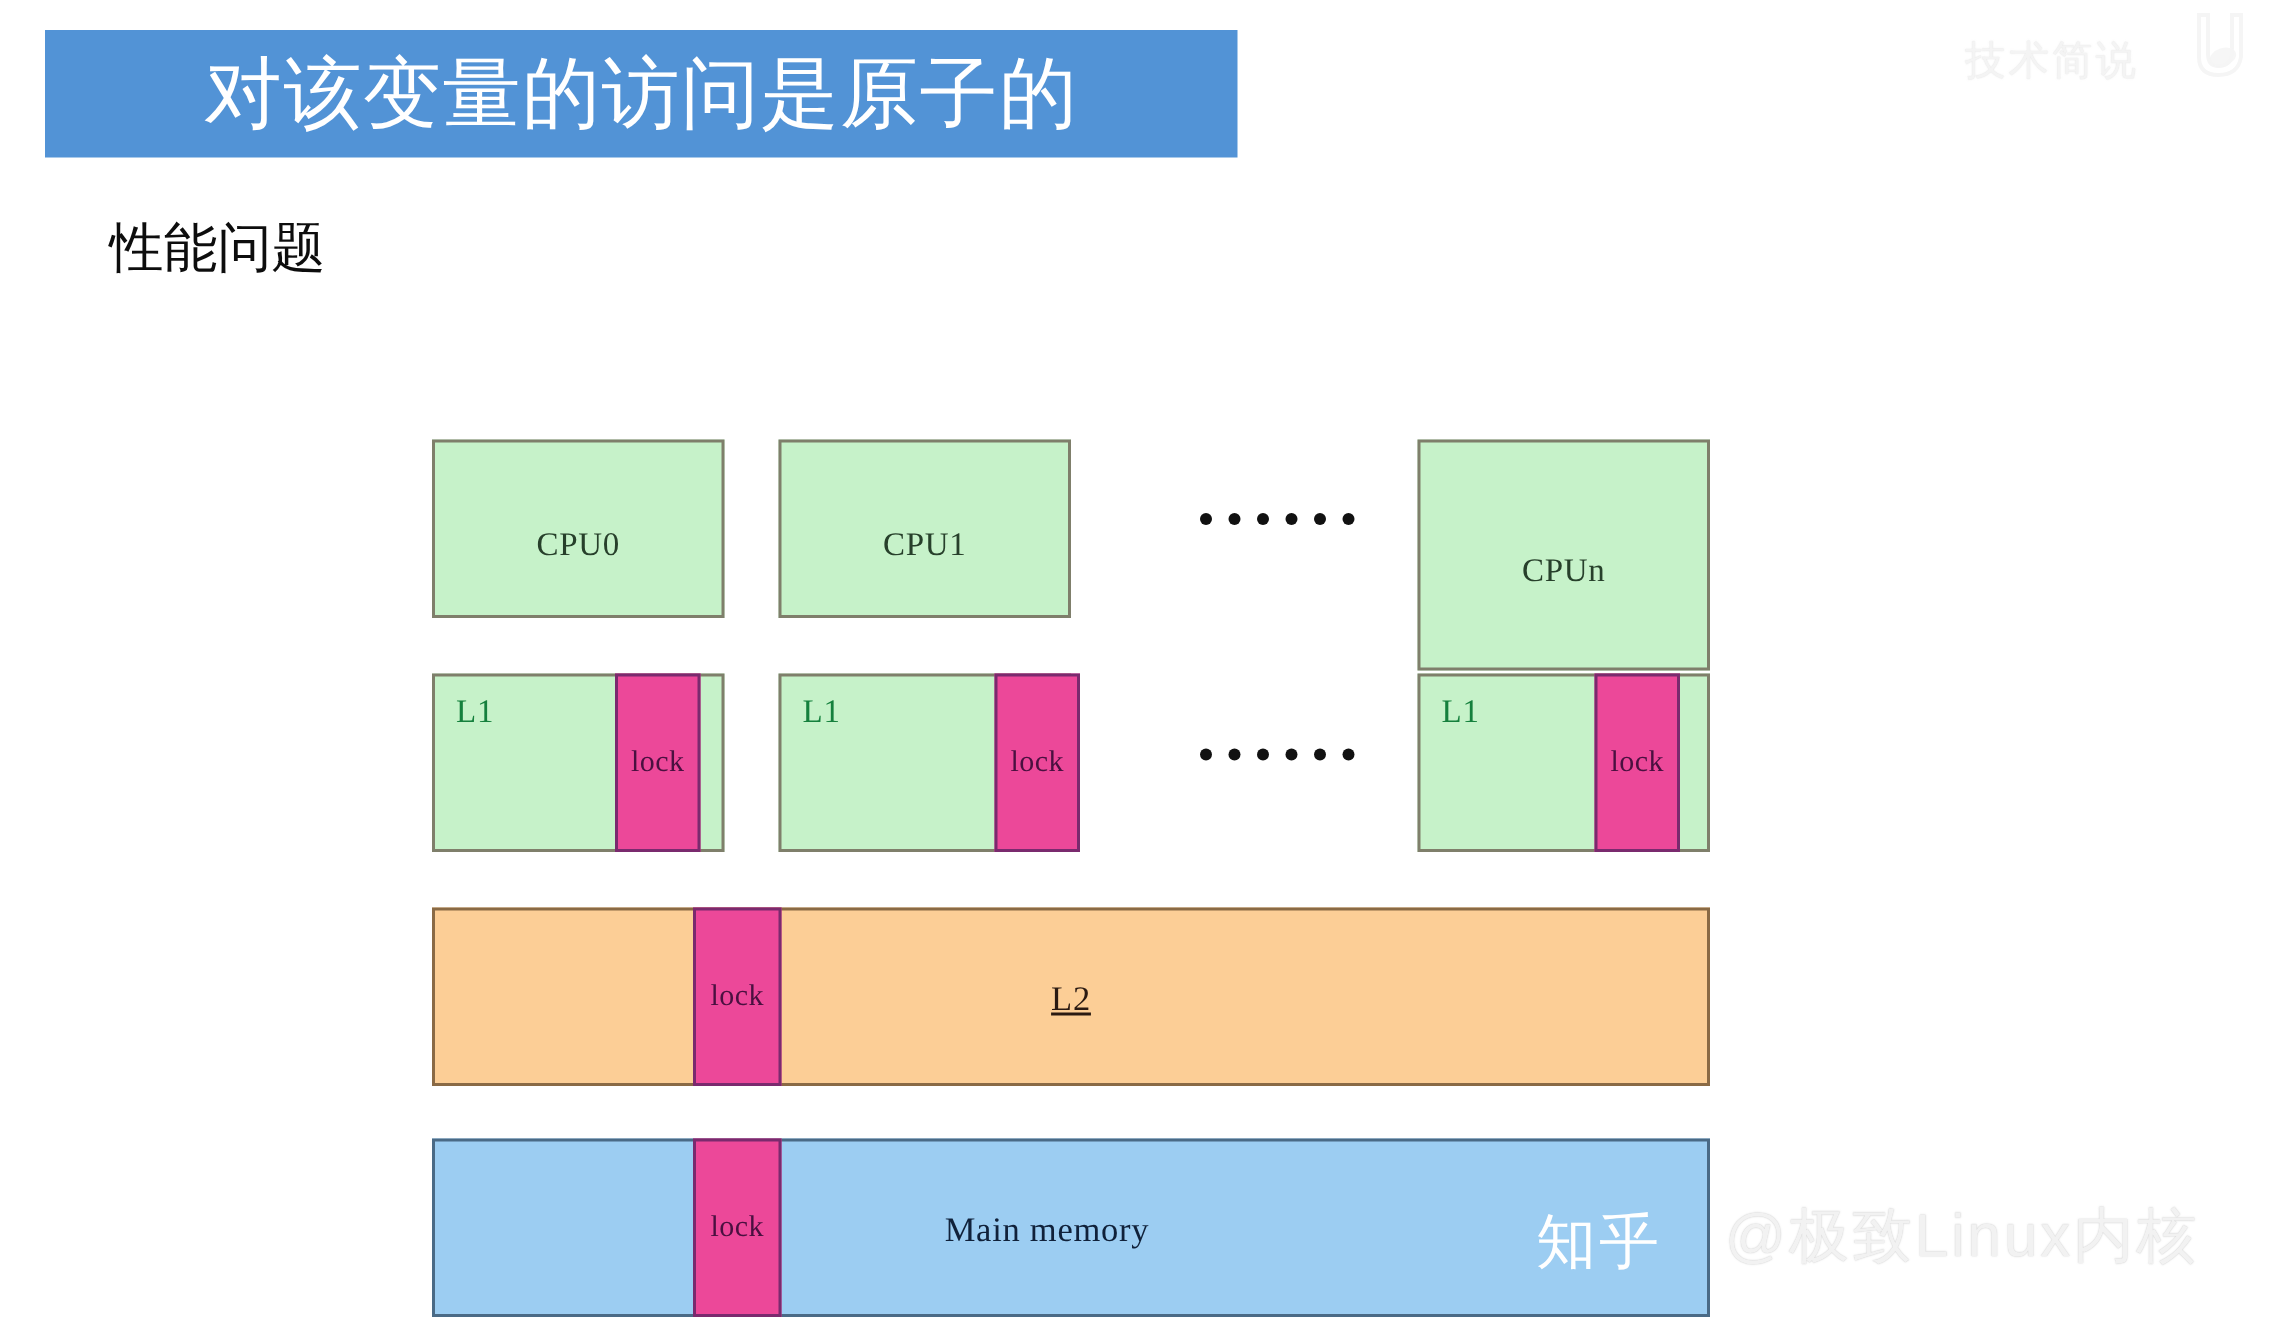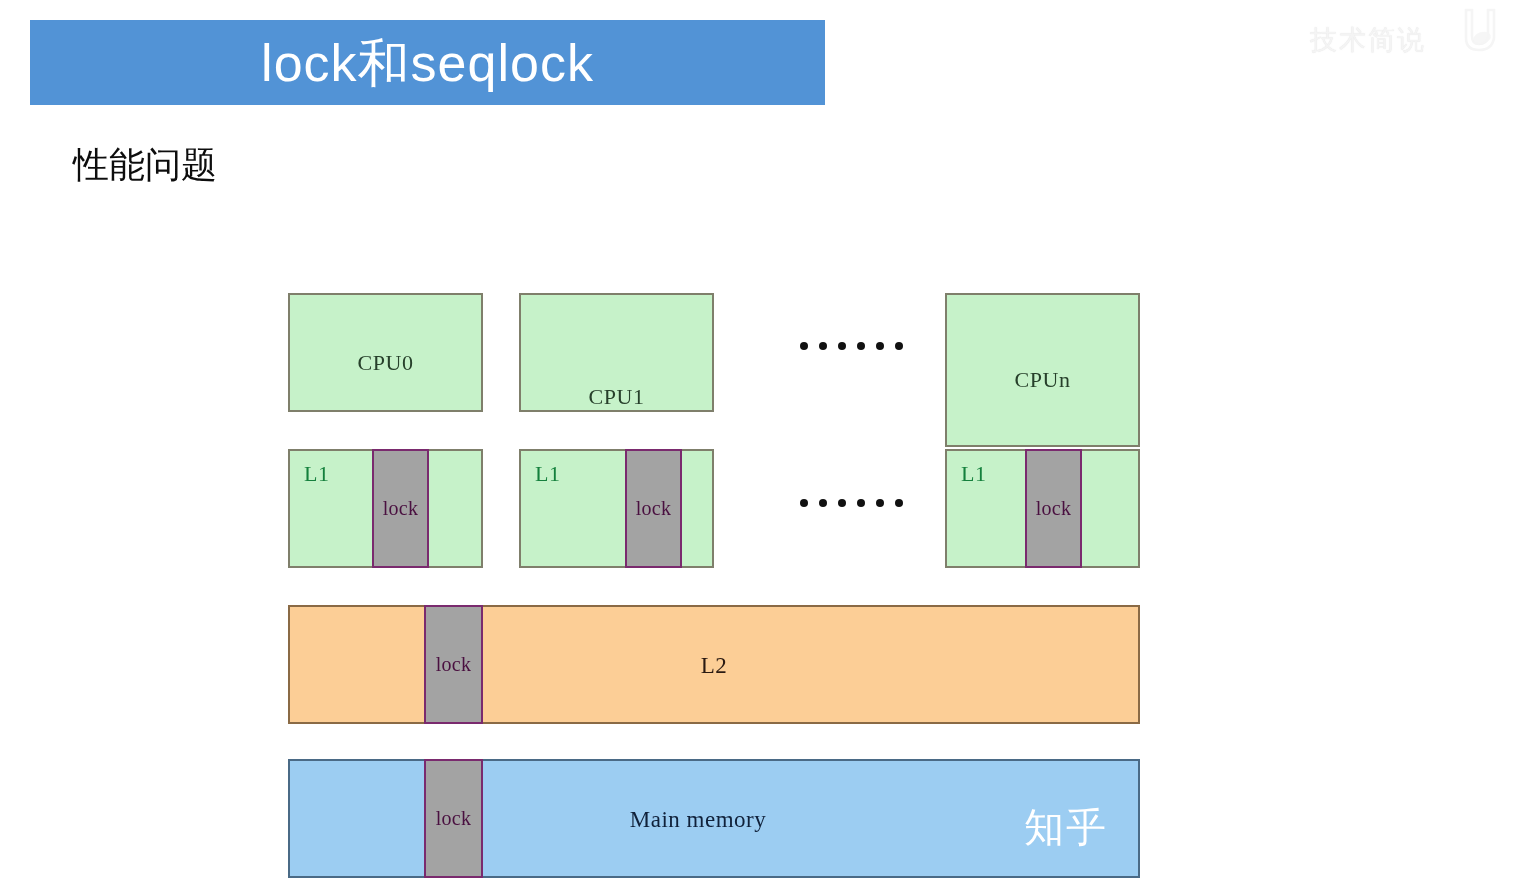--- a/index.html
+++ b/index.html
@@ -93,25 +93,26 @@
     top: 10px;
     font-family: "Liberation Serif", serif;
     font-size: 22px;
     color: #15803d;
     letter-spacing: .5px;
   }
 
   .lock-block {
     position: absolute;
     box-sizing: border-box;
-    background: #a3a3a3;
+    background: #ec4899;
     border: 2px solid #7a2a6e;
     display: flex;
     align-items: center;
     justify-content: center;
+    margin-left: 38px;
   }
   .lock-label {
     font-family: "Liberation Serif", serif;
     font-size: 20px;
     color: #4a1040;
     letter-spacing: .3px;
   }
 
   .band {
     position: absolute;
@@ -194,30 +195,30 @@
     height: 46px;
     color: #f6f6f6;
   }
 </style>
 </head>
 <body>
 
 <div id="slide">
 
   <div class="title-banner">
-    <span class="title-text">lock和seqlock</span>
+    <span class="title-text">对该变量的访问是原子的</span>
   </div>
 
   <div class="section-heading">性能问题</div>
 
 
   <div class="box cpu-box" style="left:288px; top:293px; width:195px; height:119px;">
     <span class="cpu-label">CPU0</span>
   </div>
-  <div class="box cpu-box" style="left:519px; top:293px; width:195px; height:119px;align-items:flex-end;">
+  <div class="box cpu-box" style="left:519px; top:293px; width:195px; height:119px;">
     <span class="cpu-label">CPU1</span>
   </div>
   <div class="dots" style="left:800px; top:342px;">
     <i class="dot"></i>
       <i class="dot"></i>
       <i class="dot"></i>
       <i class="dot"></i>
       <i class="dot"></i>
       <i class="dot"></i>
   </div>
@@ -252,30 +253,31 @@
     <span class="l1-label">L1</span>
     <div class="lock-block" style="left:78px; top:-2px; width:57px; height:119px;">
       <span class="lock-label">lock</span>
     </div>
   </div>
 
   <div class="band l2-band" style="left:288px; top:605px; width:852px; height:119px;">
     <div class="lock-block" style="left:134px; top:-2px; width:59px; height:119px;">
       <span class="lock-label">lock</span>
     </div>
-    <span class="band-label" style="left:424px; top:59px;">L2</span>
+    <span class="band-label" style="left:424px; top:59px;text-decoration:underline;">L2</span>
   </div>
 
   <div class="band mem-band" style="left:288px; top:759px; width:852px; height:119px;">
     <div class="lock-block" style="left:134px; top:-2px; width:59px; height:119px;">
       <span class="lock-label">lock</span>
     </div>
     <span class="band-label mem-label" style="left:408px; top:59px;">Main memory</span>
   </div>
 
   <div class="wm-zhihu-badge">知乎</div>
+  <div class="wm-bottom">@极致Linux内核</div>
   <div class="wm-top">技术简说</div>
   <svg class="wm-top-logo" viewBox="0 0 38 46">
     <path d="M4 2 L4 30 Q4 42 17 42 Q30 42 32 30 L32 2 L26 2 L26 28 Q25 36 17 36 Q10 36 10 28 L10 2 Z" fill="none" stroke="#f5f5f5" stroke-width="2.6"></path>
     <ellipse cx="20" cy="30" rx="9" ry="6" fill="#f5f5f5" opacity="0.85" transform="rotate(-18 20 30)"></ellipse>
   </svg>
 
 </div>
 
 </body></html>

